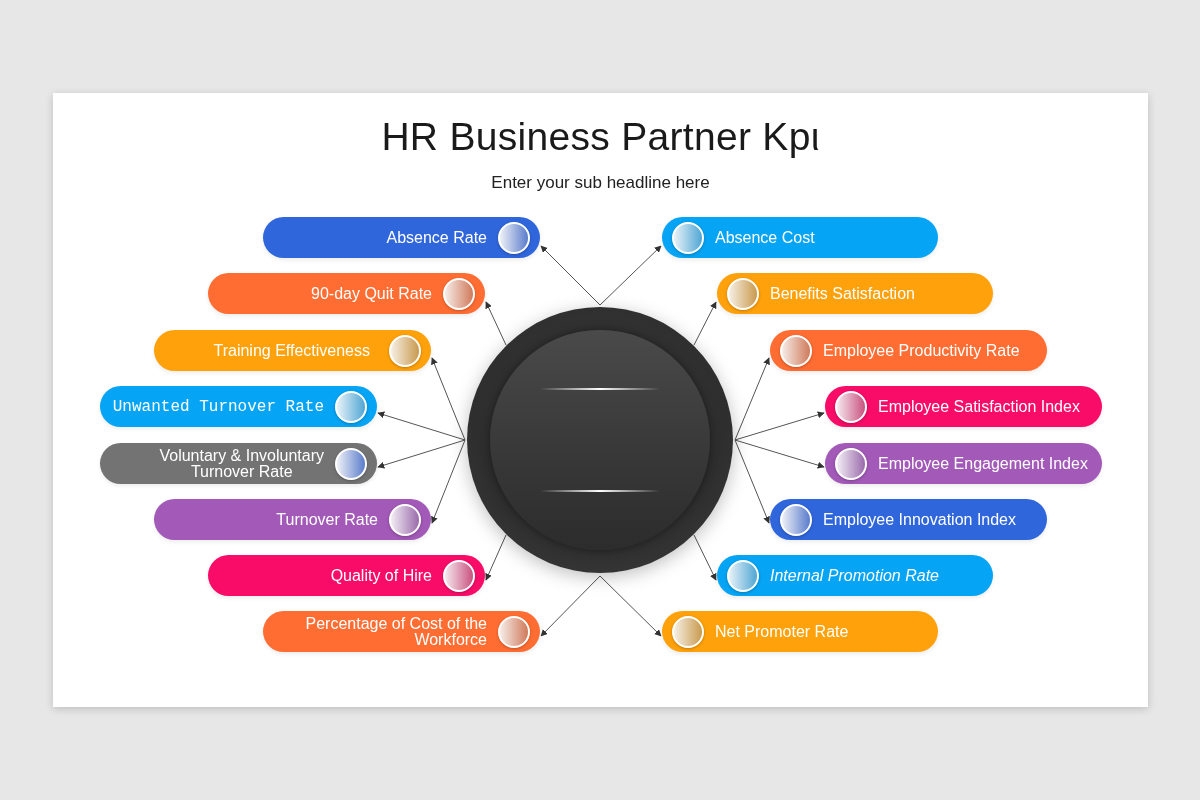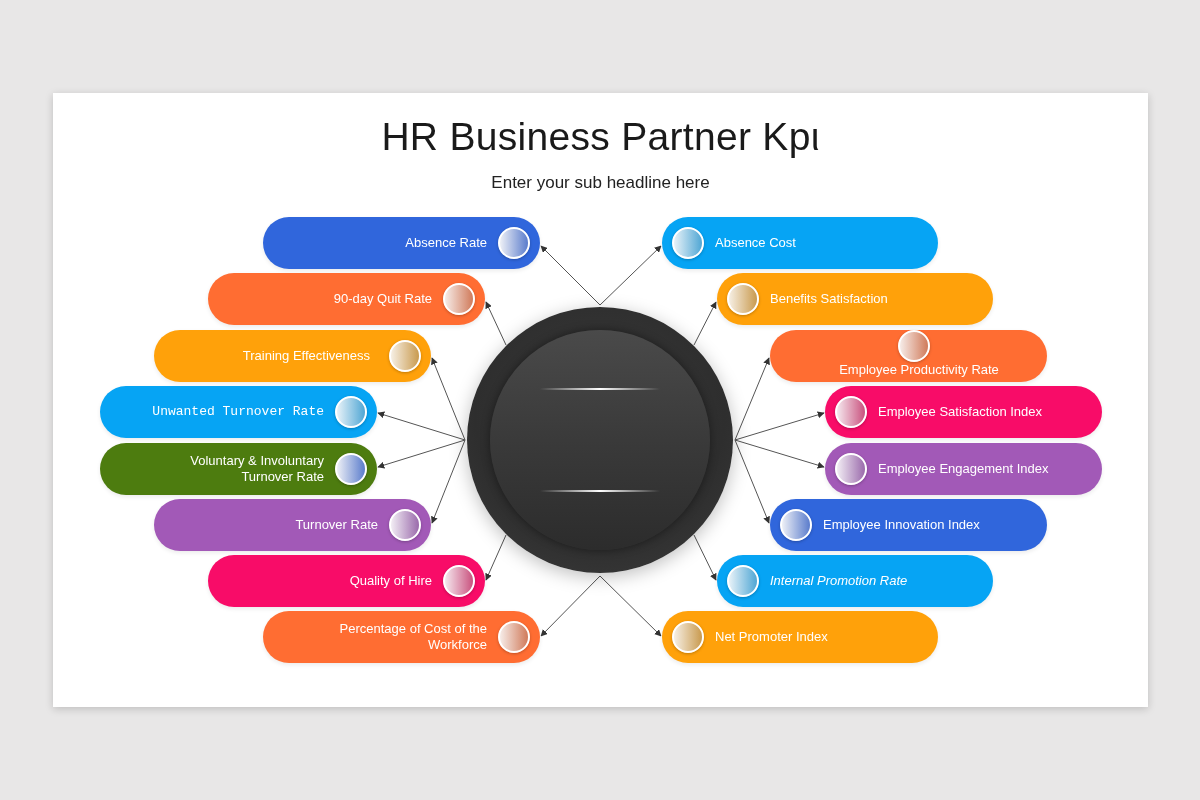--- a/index.html
+++ b/index.html
@@ -32,26 +32,26 @@
     font-size: 17px;
     color: #222;
   }
   svg.lines {
     position: absolute; left: 0; top: 0;
     width: 1200px; height: 800px;
     pointer-events: none;
   }
   .pill {
     position: absolute;
-    height: 52px;
+    height: 41px;
     border-radius: 27px;
     display: flex;
     align-items: center;
     color: #fff;
-    font-size: 13px;
+    font-size: 16px;
     line-height: 16px;
     box-sizing: border-box;
     box-shadow: 0 2px 4px rgba(0,0,0,0.08);
   }
   .pill.left { justify-content: flex-end; padding-right: 10px; text-align: right; }
   .pill.right { justify-content: flex-start; padding-left: 10px; text-align: left; }
   .pill .label { white-space: pre-line; }
   .pill.left .label { margin-right: 11px; }
   .pill.right .label { margin-left: 11px; }
   .pill .dot {
@@ -145,21 +145,21 @@
   <span class="dot" style="background:linear-gradient(90deg,#f6ece8,#d07a5a);"></span>
 </div>
 <div class="pill left" style="left:154px; top:330px; width:277px; background:#FFA10A;gap:8px;">
   <span class="label">Training Effectiveness</span>
   <span class="dot" style="background:linear-gradient(90deg,#f6efe4,#c99a4e);"></span>
 </div>
 <div class="pill left" style="left:100px; top:386px; width:277px; background:#06A4F4;font-family:Liberation Mono, monospace;">
   <span class="label">Unwanted Turnover Rate</span>
   <span class="dot" style="background:linear-gradient(90deg,#e8f2f8,#4fa6d4);"></span>
 </div>
-<div class="pill left" style="left:100px; top:443px; width:277px; background:#4d7c0f;">
+<div class="pill left" style="left:100px; top:443px; width:277px; background:#737373;text-align:center;">
   <span class="label">Voluntary &amp; Involuntary
 Turnover Rate</span>
   <span class="dot" style="background:linear-gradient(90deg,#eef0f6,#5a7ccc);"></span>
 </div>
 <div class="pill left" style="left:154px; top:499px; width:277px; background:#A259B7;">
   <span class="label">Turnover Rate</span>
   <span class="dot" style="background:linear-gradient(90deg,#f2edf4,#9a6aab);"></span>
 </div>
 <div class="pill left" style="left:208px; top:555px; width:277px; background:#F80C68;">
   <span class="label">Quality of Hire</span>
@@ -172,21 +172,21 @@
 </div>
 
 <div class="pill right" style="left:662px; top:217px; width:276px; background:#06A4F4;">
   <span class="dot" style="background:linear-gradient(90deg,#e8f2f8,#4fa6d4);"></span>
   <span class="label">Absence  Cost</span>
 </div>
 <div class="pill right" style="left:717px; top:273px; width:276px; background:#FFA10A;">
   <span class="dot" style="background:linear-gradient(90deg,#f6efe4,#c99a4e);"></span>
   <span class="label">Benefits Satisfaction</span>
 </div>
-<div class="pill right" style="left:770px; top:330px; width:277px; background:#FF6D32;flex-direction:column;">
+<div class="pill right" style="left:770px; top:330px; width:277px; background:#FF6D32;">
   <span class="dot" style="background:linear-gradient(90deg,#f6ece8,#d07a5a);"></span>
   <span class="label">Employee Productivity Rate</span>
 </div>
 <div class="pill right" style="left:825px; top:386px; width:277px; background:#F80C68;">
   <span class="dot" style="background:linear-gradient(90deg,#f5e8ee,#c9527e);"></span>
   <span class="label">Employee Satisfaction Index</span>
 </div>
 <div class="pill right" style="left:825px; top:443px; width:277px; background:#A259B7;">
   <span class="dot" style="background:linear-gradient(90deg,#f2edf4,#9a6aab);"></span>
   <span class="label">Employee Engagement  Index</span>
@@ -194,21 +194,21 @@
 <div class="pill right" style="left:770px; top:499px; width:277px; background:#3066DC;">
   <span class="dot" style="background:linear-gradient(90deg,#eef0f6,#5a7ccc);"></span>
   <span class="label">Employee Innovation Index</span>
 </div>
 <div class="pill right" style="left:717px; top:555px; width:276px; background:#06A4F4;font-style:italic;">
   <span class="dot" style="background:linear-gradient(90deg,#e8f2f8,#4fa6d4);"></span>
   <span class="label">Internal Promotion Rate</span>
 </div>
 <div class="pill right" style="left:662px; top:611px; width:276px; background:#FFA10A;">
   <span class="dot" style="background:linear-gradient(90deg,#f6efe4,#c99a4e);"></span>
-  <span class="label">Net Promoter Index</span>
+  <span class="label">Net Promoter Rate</span>
 </div>
 
 <div class="hub">
   <div class="hub-inner">
     <div class="hub-line" style="top:58px;"></div>
     <div class="hub-line" style="top:160px;"></div>
   </div>
 </div>
 
 </body></html>

